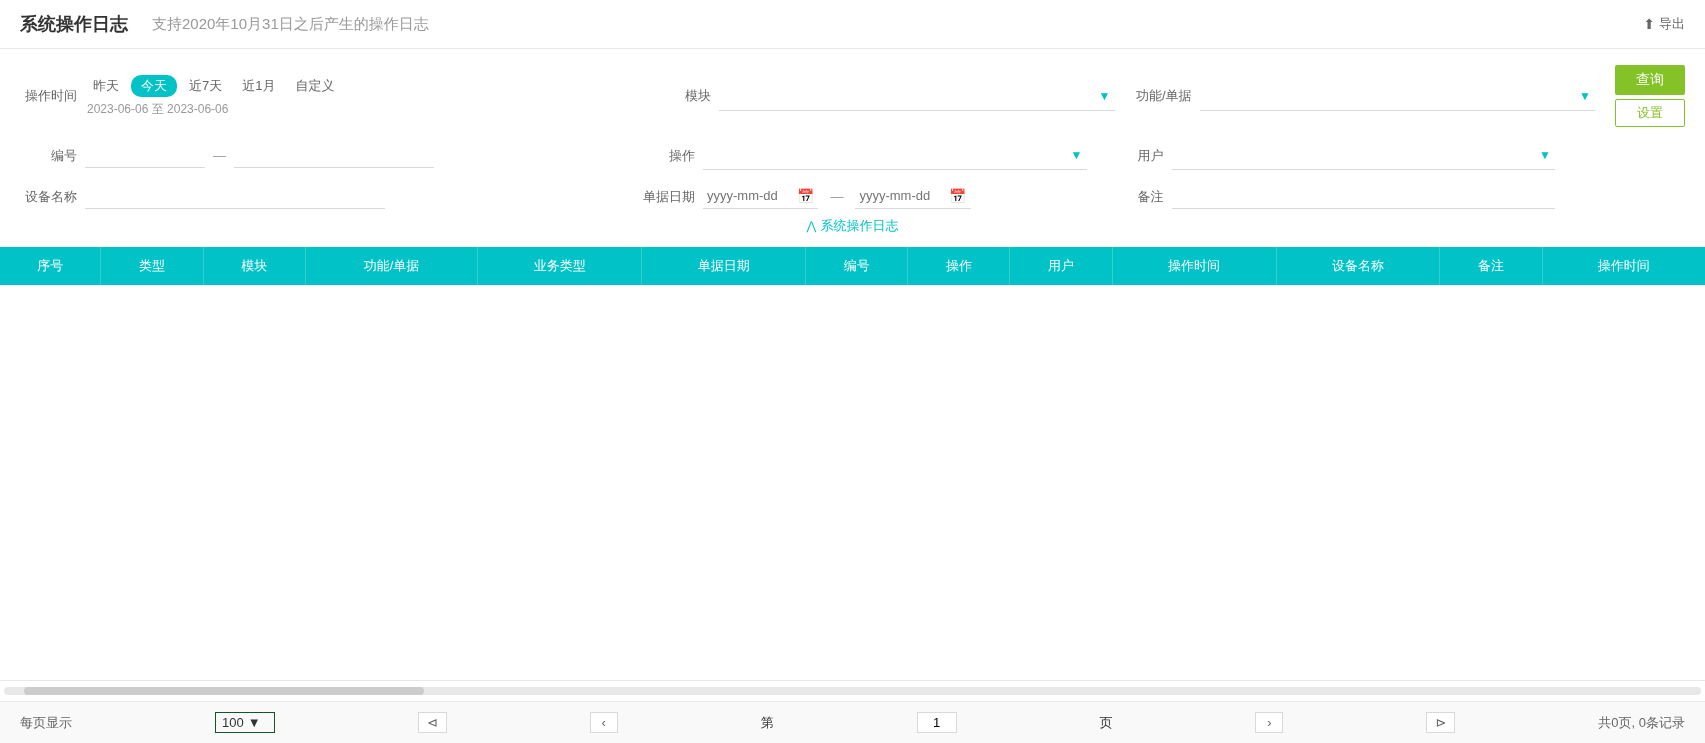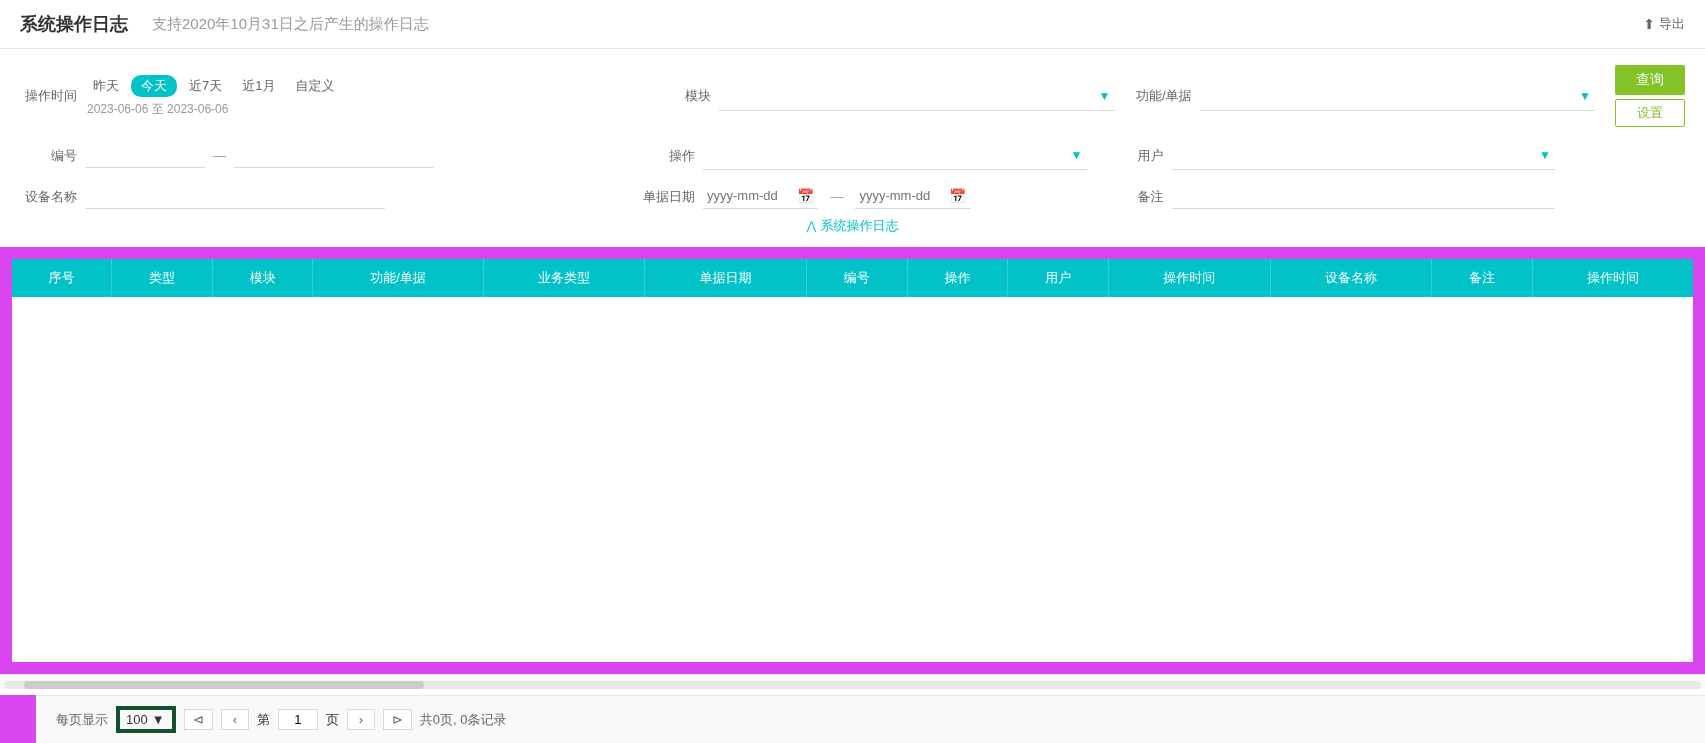--- a/index.html
+++ b/index.html
@@ -41,38 +41,38 @@
     .calendar-icon { color: #00c2c7; font-size: 14px; cursor: pointer; }
 
     
     .collapse-row { display: flex; justify-content: center; margin-top: 4px; }
     .collapse-btn { display: flex; align-items: center; gap: 4px; color: #00c2c7; font-size: 13px; cursor: pointer; padding: 4px 12px; }
     .collapse-icon { font-size: 12px; }
     .query-btn { background: #85c228; color: #fff; border: none; padding: 6px 20px; font-size: 14px; cursor: pointer; border-radius: 2px; min-width: 70px; }
     .settings-btn { background: #fff; color: #85c228; border: 1px solid #85c228; padding: 4px 20px; font-size: 13px; cursor: pointer; border-radius: 2px; min-width: 70px; }
 
     
-    .table-wrapper { flex: 1; background: #fff; margin: 12px; overflow-x: auto; }
+    .table-wrapper { flex: 1; background: #fff; margin: 0; overflow-x: auto; }
     .data-table { width: 100%; border-collapse: collapse; }
     .data-table thead tr { background: #00c2c7; }
     .data-table thead th { color: #fff; font-size: 13px; font-weight: normal; padding: 10px 8px; text-align: center; border-right: 1px solid rgba(255,255,255,0.2); white-space: nowrap; }
     .data-table thead th:last-child { border-right: none; }
 
     
     .table-empty { height: 350px; background: #fff; }
 
     
     .scroll-bar-area { background: #fff; padding: 6px 0; border-top: 1px solid #e8e8e8; }
     .scroll-track { background: #e8e8e8; height: 8px; margin: 0 4px; border-radius: 4px; position: relative; }
     .scroll-thumb { background: #ccc; height: 8px; width: 400px; border-radius: 4px; position: absolute; left: 20px; }
 
     
-    .pagination-bar { background: #f9f9f9; padding: 10px 20px; display: flex; align-items: center; justify-content: flex-start; gap: 8px; border-top: 1px solid #e8e8e8; font-size: 13px; color: #333; margin-left: 36px; }
+    .pagination-bar { background: #f9f9f9; padding: 10px 20px; display: flex; align-items: center; justify-content: space-between; gap: 8px; border-top: 1px solid #e8e8e8; font-size: 13px; color: #333; }
     .per-page-label { color: #666; }
-    .per-page-select { border: 4px solid #14532d; padding: 2px 6px; font-size: 13px; cursor: pointer; display: flex; align-items: center; gap: 4px; min-width: 60px; }
+    .per-page-select { border: 1px solid #14532d; padding: 2px 6px; font-size: 13px; cursor: pointer; display: flex; align-items: center; gap: 4px; min-width: 60px; }
     .page-nav-btn { border: 1px solid #d9d9d9; background: #fff; padding: 2px 8px; cursor: pointer; color: #666; font-size: 13px; min-width: 28px; text-align: center; }
     .page-input { border: 1px solid #d9d9d9; width: 40px; text-align: center; padding: 2px 4px; font-size: 13px; }
     .total-info { color: #666; }
 
     .filter-main { background: #fff; padding: 16px 20px 8px 20px; position: relative; }
 
     .row1, .row2, .row3 { display: flex; align-items: center; margin-bottom: 14px; }
     .row3 { margin-bottom: 0; }
 
     .field-group { display: flex; align-items: center; flex: 1; }

